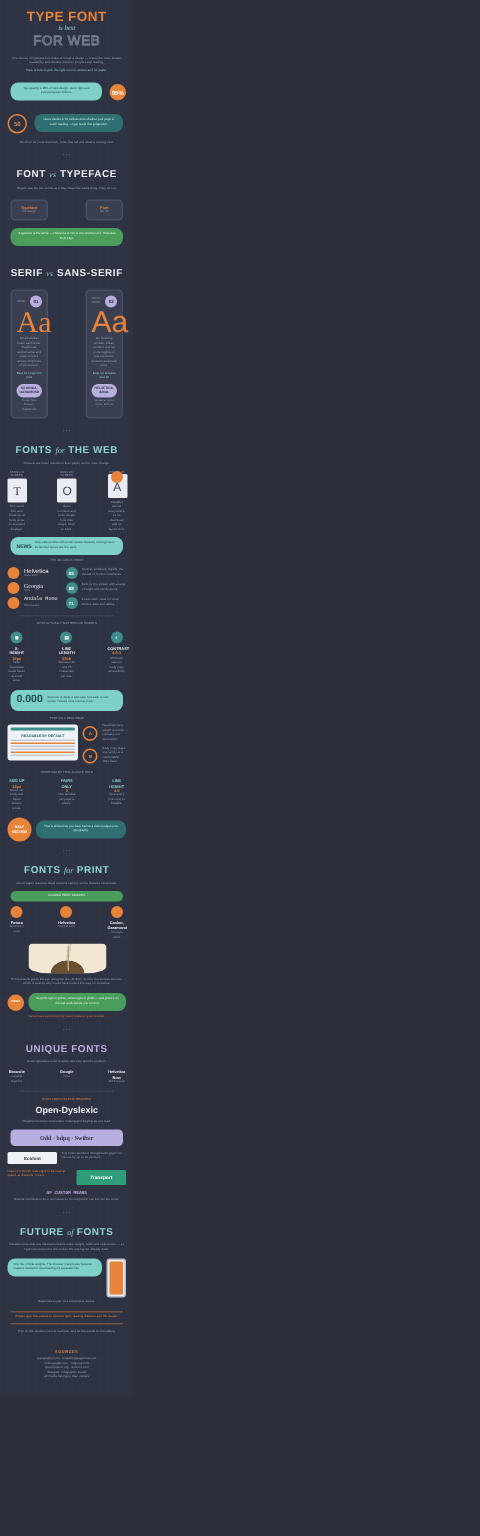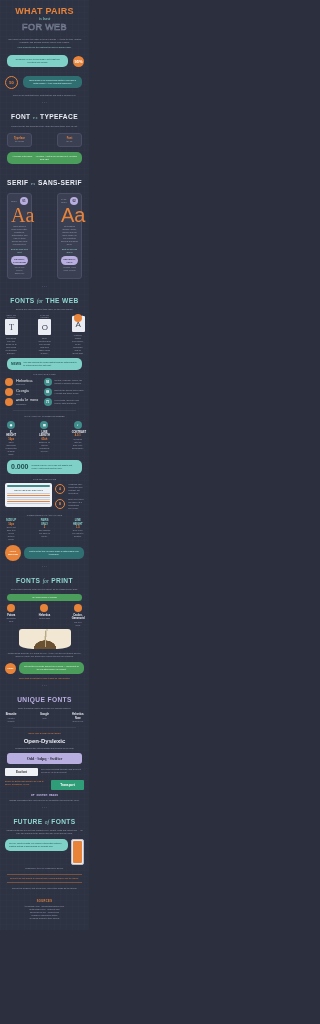--- a/index.html
+++ b/index.html
@@ -142,21 +142,21 @@
         padding:2px 1px;border-radius:1px;text-align:center;}
   .transp{background:#2f9e78;color:#fff;font-size:3.2px;font-weight:bold;
         padding:3px 1px;border-radius:1px;text-align:center;}
 </style>
 </head>
 <body>
 
 <div class="page">
 
   <div class="hero">
-    <div class="l1">WHAT PAIRS</div>
+    <div class="l1">TYPE FONT</div>
     <div class="l2">is best</div>
     <div class="l3">FOR WEB</div>
   </div>
 
   <div class="sec">
     <div class="micro">Your choice of typeface can make or break a design — it sets the tone, shapes readability and decides whether people keep reading.</div>
     <div class="micro" style="margin-top:2px;color:#8fd6cf">Here is how to pick the right font for screen and for paper.</div>
 
     <div class="row" style="margin-top:3px">
       <div class="tealbox light" style="flex:1">Typography is 95% of web design. Get it right and everything else follows.</div>

